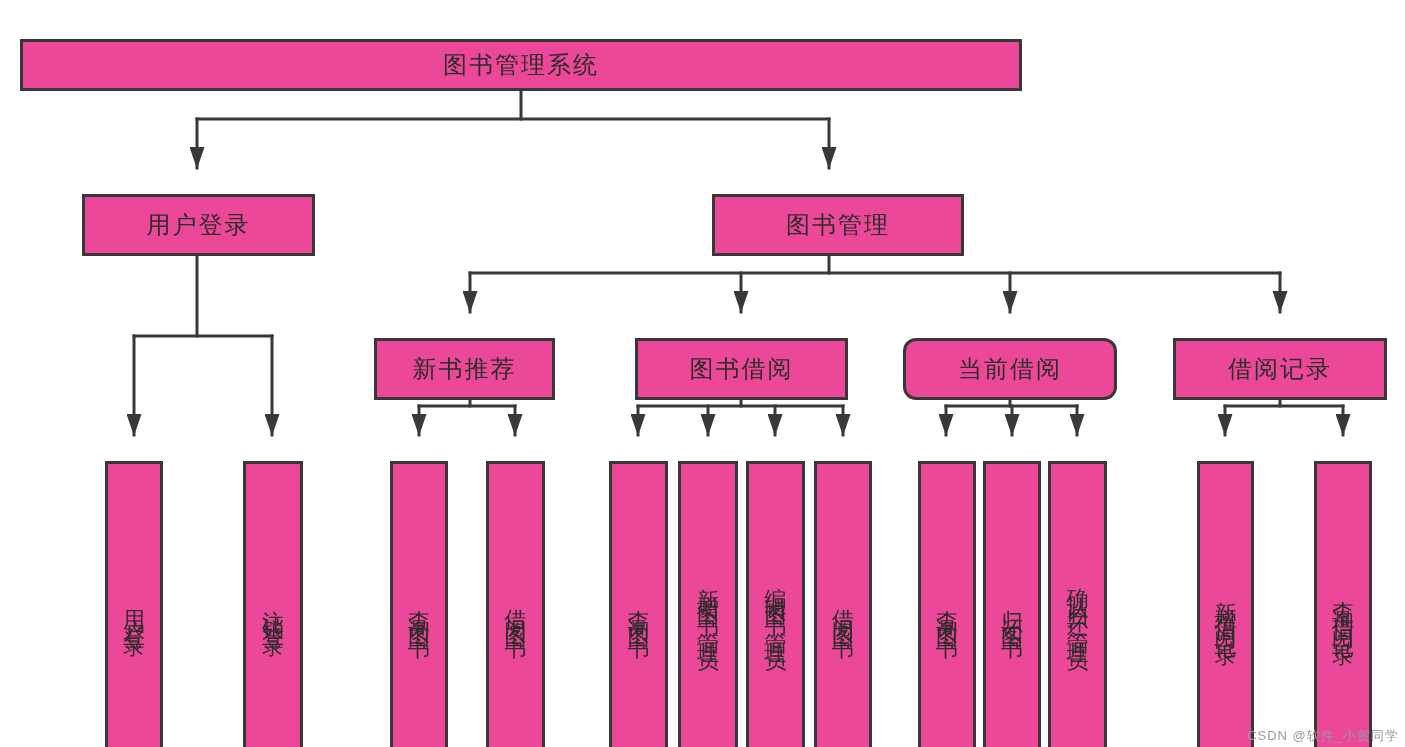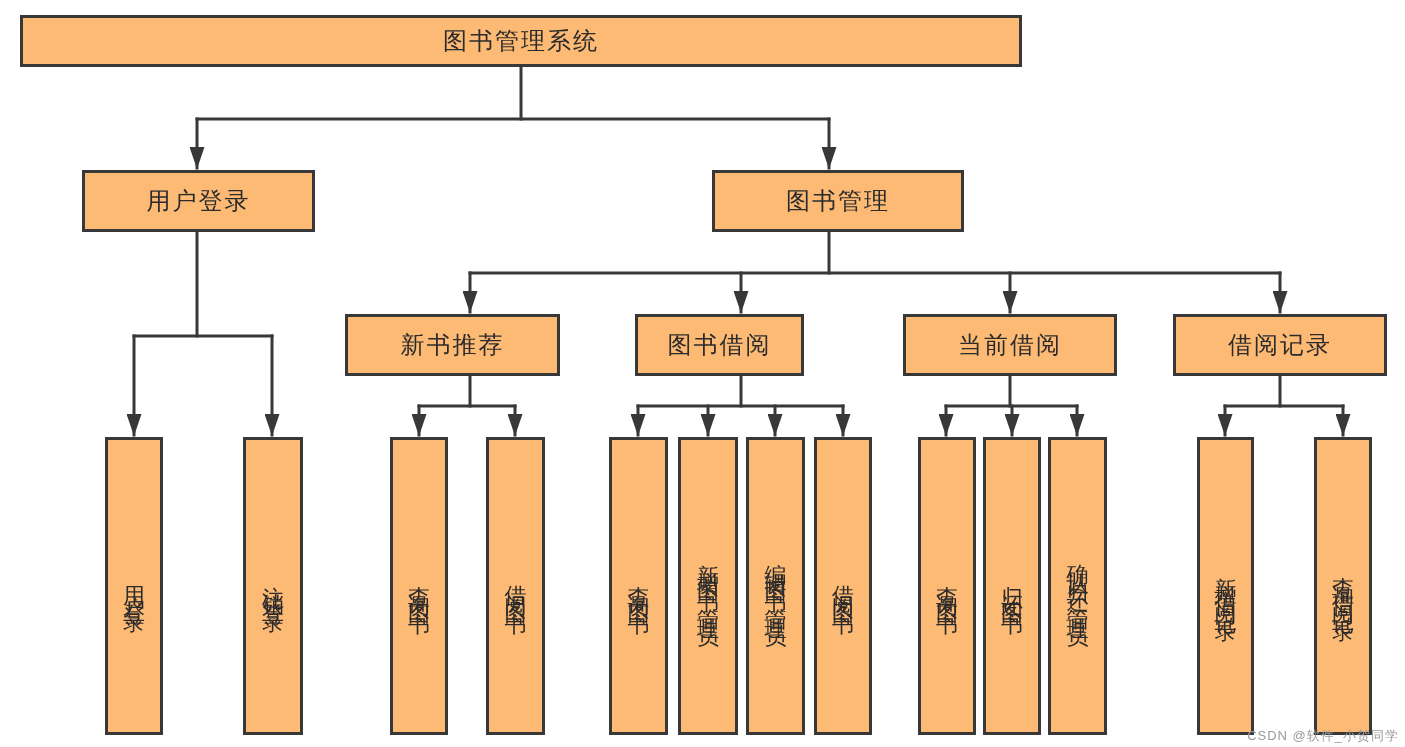--- a/index.html
+++ b/index.html
@@ -2,31 +2,31 @@
 <html><head>
 <meta charset="utf-8">
 <style>
   html,body{margin:0;padding:0;background:#ffffff;}
   .stage{
     position:relative;width:1405px;height:747px;background:#ffffff;overflow:hidden;
     font-family:"Liberation Sans","DejaVu Sans",sans-serif;color:#2b2b2b;
   }
   .wires{position:absolute;left:0;top:0;width:1405px;height:747px;z-index:1;}
   .box{
-    position:absolute;box-sizing:border-box;background:#fdba74;border:3px solid #383838;
-    display:flex;align-items:center;justify-content:center;z-index:2;
+    position:absolute;box-sizing:border-box;background:#ec4899;border:3px solid #383838;
+    display:flex;align-items:center;justify-content:center;z-index:2;margin-top:24px;
   }
   .hlabel{font-size:24px;letter-spacing:2px;color:#2b2b2b;white-space:nowrap;}
   .root{left:20px;top:15px;width:1002px;height:52px;}
   .l2a{left:82px;top:170px;width:233px;height:62px;}
   .l2b{left:712px;top:170px;width:252px;height:62px;}
   .l3{top:314px;height:62px;}
-  .l3a{left:345px;width:215px;}
-  .l3b{left:635px;width:169px;font-family:Liberation Mono, monospace;}
-  .l3c{left:903px;width:214px;}
+  .l3a{left:374px;width:181px;}
+  .l3b{left:635px;width:213px;font-family:Liberation Mono, monospace;}
+  .l3c{left:903px;width:214px;border-radius:13px;}
   .l3d{left:1173px;width:214px;}
   .leaf{top:437px;height:298px;}
   .vtext{
     writing-mode:vertical-rl;text-orientation:mixed;
     font-size:22px;letter-spacing:9px;line-height:1;color:#2b2b2b;
   }
   .watermark{
     position:absolute;right:6px;bottom:2px;z-index:5;
     font-size:13px;letter-spacing:1px;color:#9b9b9b;white-space:nowrap;
   }

